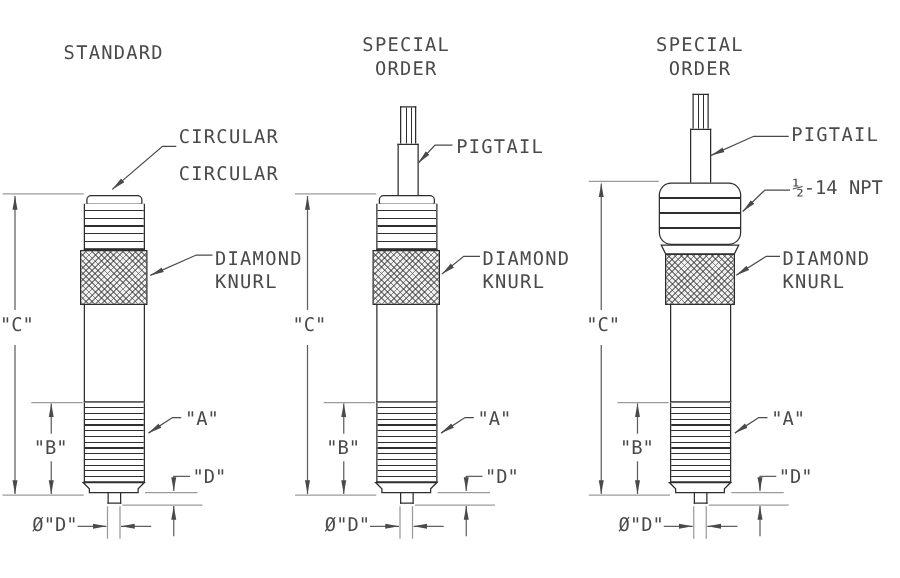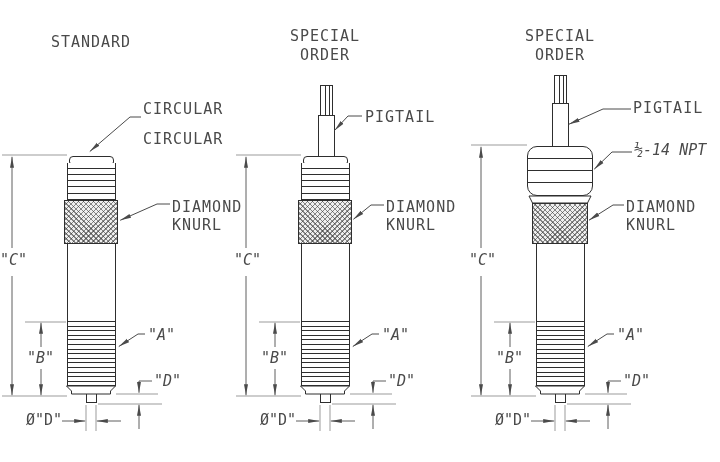--- a/index.html
+++ b/index.html
@@ -25,21 +25,21 @@
     transparent 0,transparent 3.5px,var(--object-line) 3.5px,var(--object-line) 4.5px,
     transparent 4.5px,transparent 7.5px,var(--object-line) 7.5px,var(--object-line) 8.5px,transparent 8.5px);}
   .sheath{border-bottom:none;}
   .npt{border-radius:10px;background-image:linear-gradient(to bottom,
     transparent 0,transparent 11px,var(--object-line) 11px,var(--object-line) 12px,
     transparent 12px,transparent 23px,var(--object-line) 23px,var(--object-line) 24px,
     transparent 24px,transparent 35px,var(--object-line) 35px,var(--object-line) 36px,transparent 36px);}
   .lbl{position:absolute;font-size:15px;line-height:19px;letter-spacing:1px;
     color:var(--text-color);white-space:nowrap;z-index:6;}
   .title{width:120px;text-align:center;}
-  .dlbl{letter-spacing:0;font-style:italic;}
+  .dlbl{letter-spacing:0;}
   .dia{width:46px;text-align:right;letter-spacing:0;}
   svg.ovl{position:absolute;left:0;top:0;z-index:5;}
   .datum{stroke:var(--datum-line);stroke-width:1;fill:none;}
   .dim{stroke:var(--dimension-line);stroke-width:1;fill:none;}
   .leader{stroke:var(--leader-line);stroke-width:1;fill:none;}
   .shape{fill:#fff;stroke:var(--object-line);stroke-width:1;}
   #ar path{fill:var(--leader-line);}
 </style>
 </head>
 <body>

